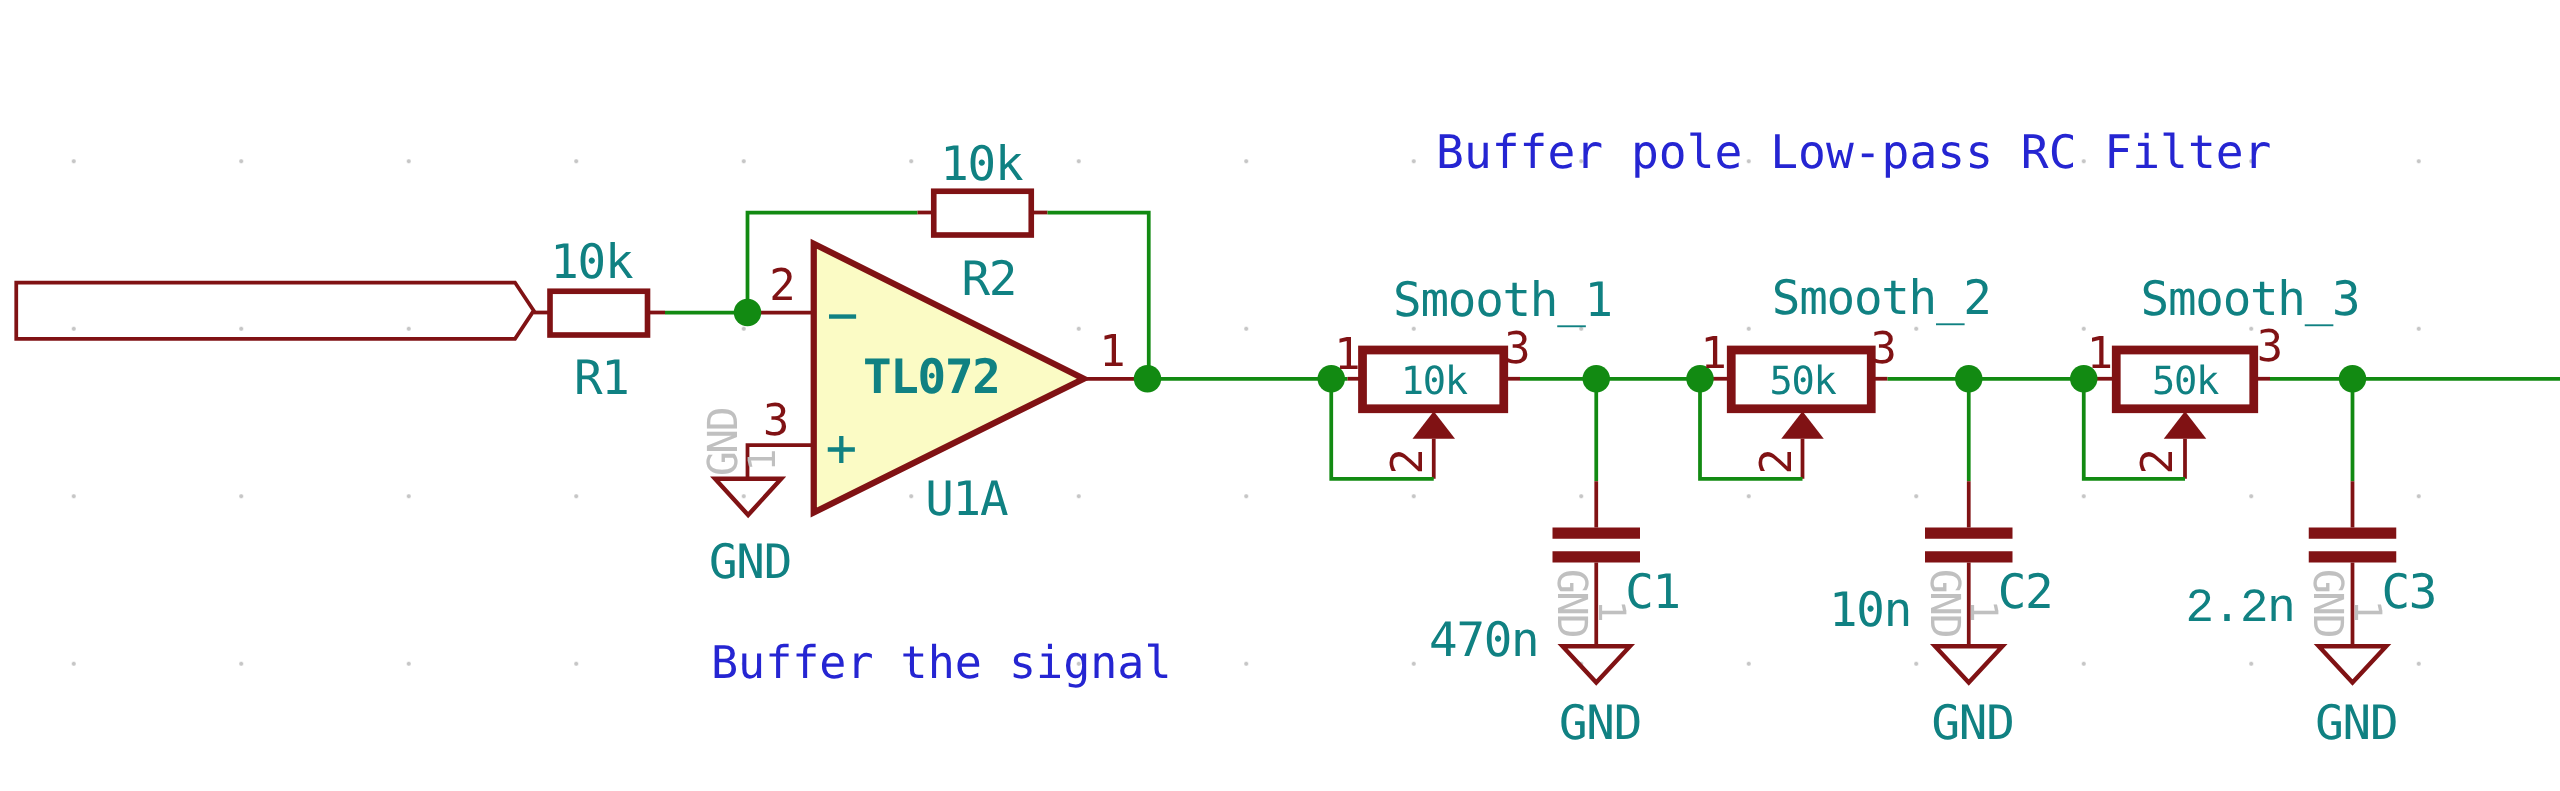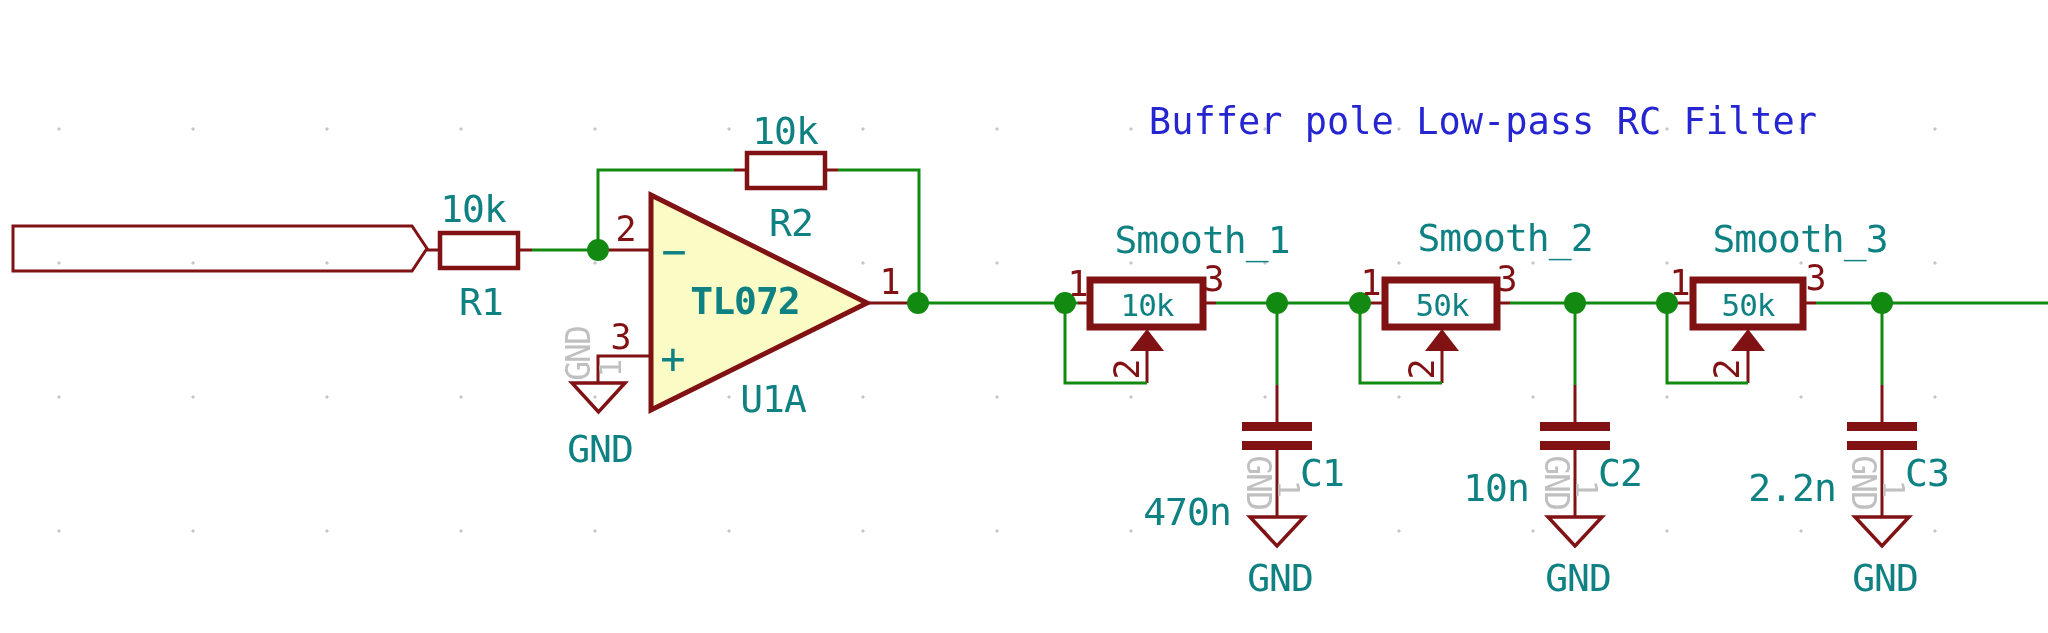--- a/index.html
+++ b/index.html
@@ -153,21 +153,22 @@
   <div class="lbl g rotcw fs33" style="left:1258px;top:482px;">GND</div>
   <div class="lbl g rotcw fs30" style="left:1288px;top:489px;">1</div>
   <div class="lbl t c fs38" style="left:1280px;top:559px;">GND</div>
 
   <div class="lbl t c fs38" style="left:1496px;top:469px;">10n</div>
   <div class="lbl t c fs38" style="left:1620px;top:454px;">C2</div>
   <div class="lbl g rotcw fs33" style="left:1556px;top:482px;">GND</div>
   <div class="lbl g rotcw fs30" style="left:1586px;top:489px;">1</div>
   <div class="lbl t c fs38" style="left:1578px;top:559px;">GND</div>
 
-  <div class="lbl t c fs38" style="left:1792px;top:469px;">2.2n</div>
+  <div class="lbl t c fs38" style="left:1792px;top:469px;font-family:Liberation Mono, monospace;">2.2n</div>
   <div class="lbl t c fs38" style="left:1927px;top:454px;">C3</div>
   <div class="lbl g rotcw fs33" style="left:1863px;top:482px;">GND</div>
   <div class="lbl g rotcw fs30" style="left:1893px;top:489px;">1</div>
   <div class="lbl t c fs38" style="left:1885px;top:559px;">GND</div>
 
   <div class="lbl b c" style="left:1483px;top:103px;font-size:37px;">Buffer pole Low-pass RC Filter</div>
+  <div class="lbl b c" style="left:753px;top:513px;font-size:36px;">Buffer the signal</div>
 
 </div>
 
 </body></html>

